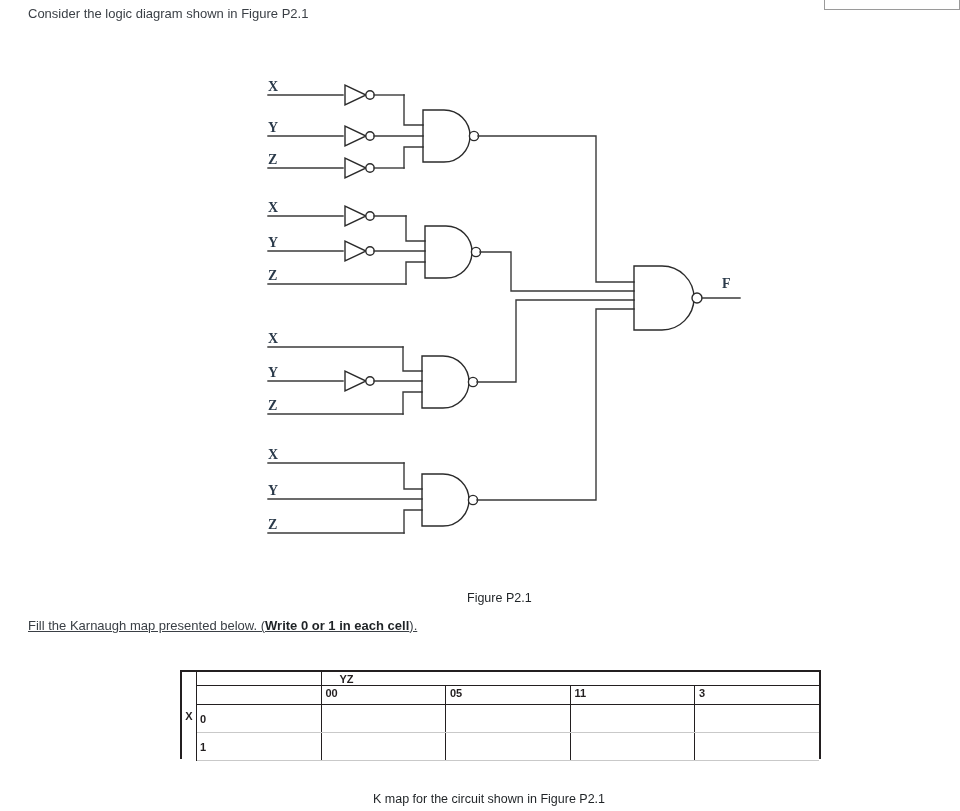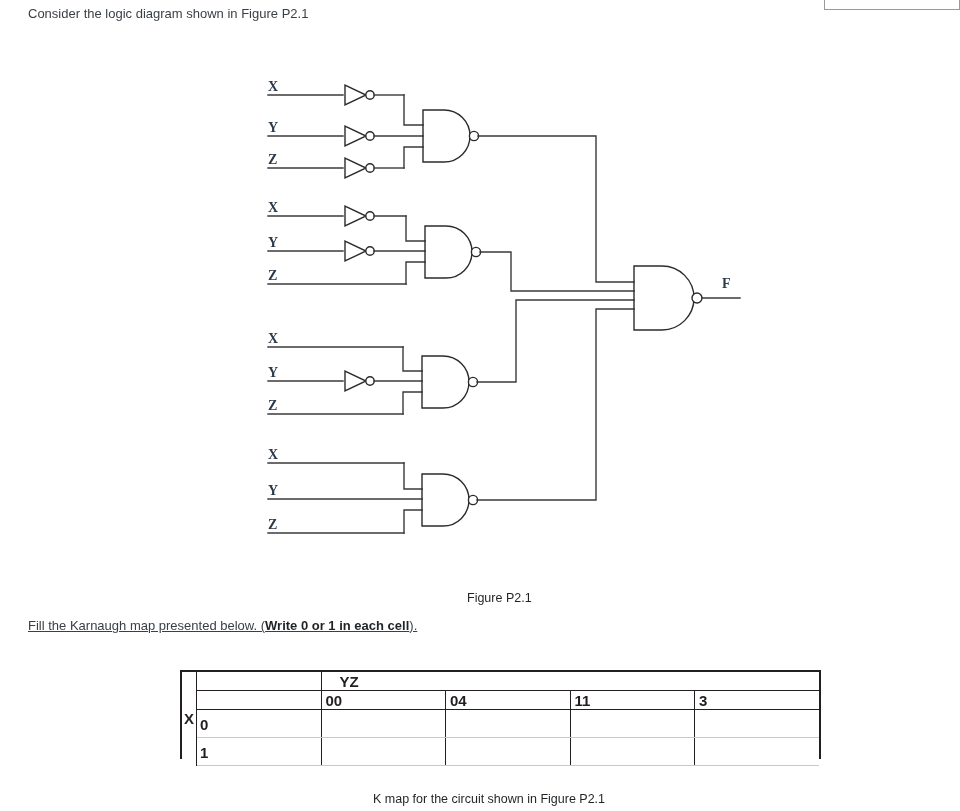--- a/index.html
+++ b/index.html
@@ -63,21 +63,21 @@
     background: #ffffff;
   }
   #kmap table {
     border-collapse: collapse;
     width: 100%;
     height: 100%;
     table-layout: fixed;
   }
   #kmap td {
     border: 1px solid #c9c9c9;
-    font-size: 15px;
+    font-size: 11px;
     font-weight: bold;
     color: #231f20;
     vertical-align: top;
     padding: 1px 0 0 4px;
     background: #ffffff;
   }
   .k-corner-x {
     width: 14px;
     border-right: 1px solid #231f20 !important;
     border-top: none !important;
@@ -266,21 +266,21 @@
   <table>
     <tbody>
         <tr>
       <td class="k-corner-x" rowspan="4">X</td>
       <td class="k-blank-head"></td>
       <td class="k-yz-head" colspan="4">YZ</td>
     </tr>
     <tr>
       <td class="k-blank-head"></td>
       <td class="k-col-head">00</td>
-      <td class="k-col-head">04</td>
+      <td class="k-col-head">05</td>
       <td class="k-col-head">11</td>
       <td class="k-col-head">3</td>
     </tr>
     <tr>
       <td class="k-rowlabel">0</td>
       <td class="k-cell"></td>
       <td class="k-cell"></td>
       <td class="k-cell"></td>
       <td class="k-cell"></td>
     </tr>

